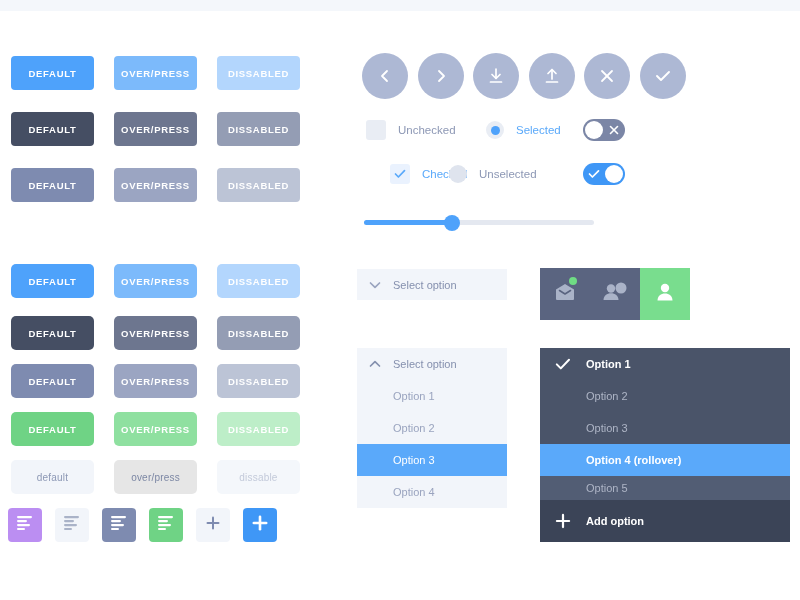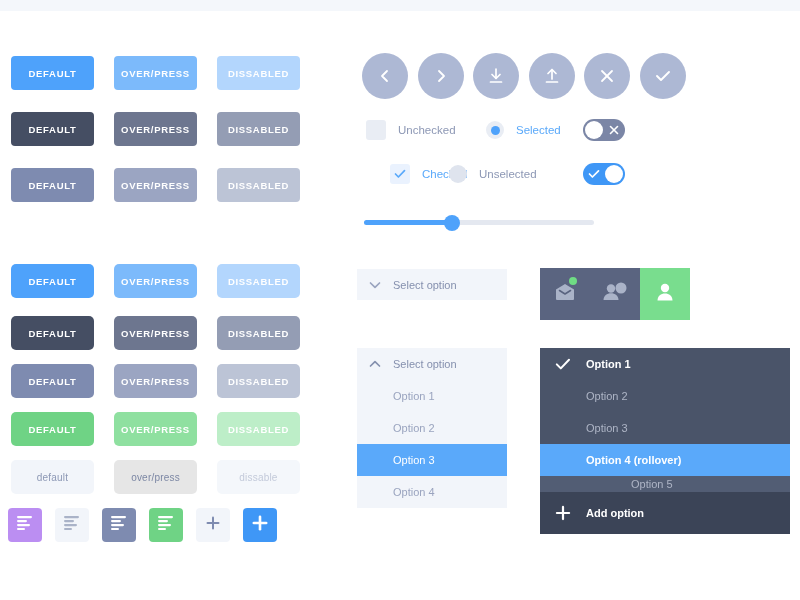--- a/index.html
+++ b/index.html
@@ -384,21 +384,21 @@
     <span class="stext">Option 2</span>
   </div>
   <div class="srow" style="height:32px;">
     <span class="chev" style="width:46px;"></span>
     <span class="stext">Option 3</span>
   </div>
   <div class="srow sel" style="height:32px;">
     <span class="chev" style="width:46px;"></span>
     <span class="stext">Option 4 (rollover)</span>
   </div>
-  <div class="srow alt" style="height:16px;padding-left:45px;">
+  <div class="srow alt" style="height:24px;">
     <span class="chev" style="width:46px;"></span>
     <span class="stext">Option 5</span>
   </div>
   <div class="srow foot" style="height:42px;">
     <span class="chev" style="width:46px;">
       <svg width="16" height="16" viewBox="0 0 16 16">
           <g fill="#ffffff">
             <rect x="6.9" y="0.8" width="2.2" height="14.4" rx="1.1"></rect>
             <rect x="0.8" y="6.9" width="14.4" height="2.2" rx="1.1"></rect>
           </g>

